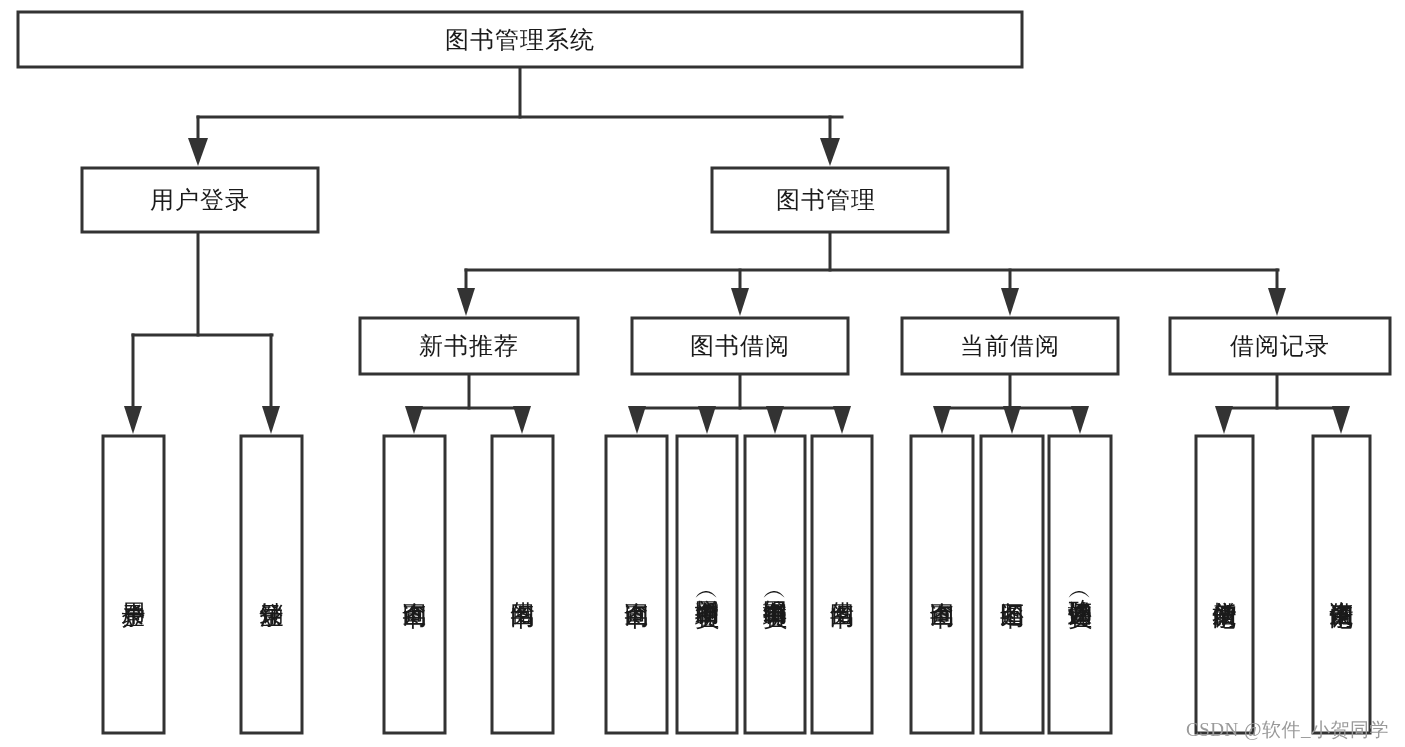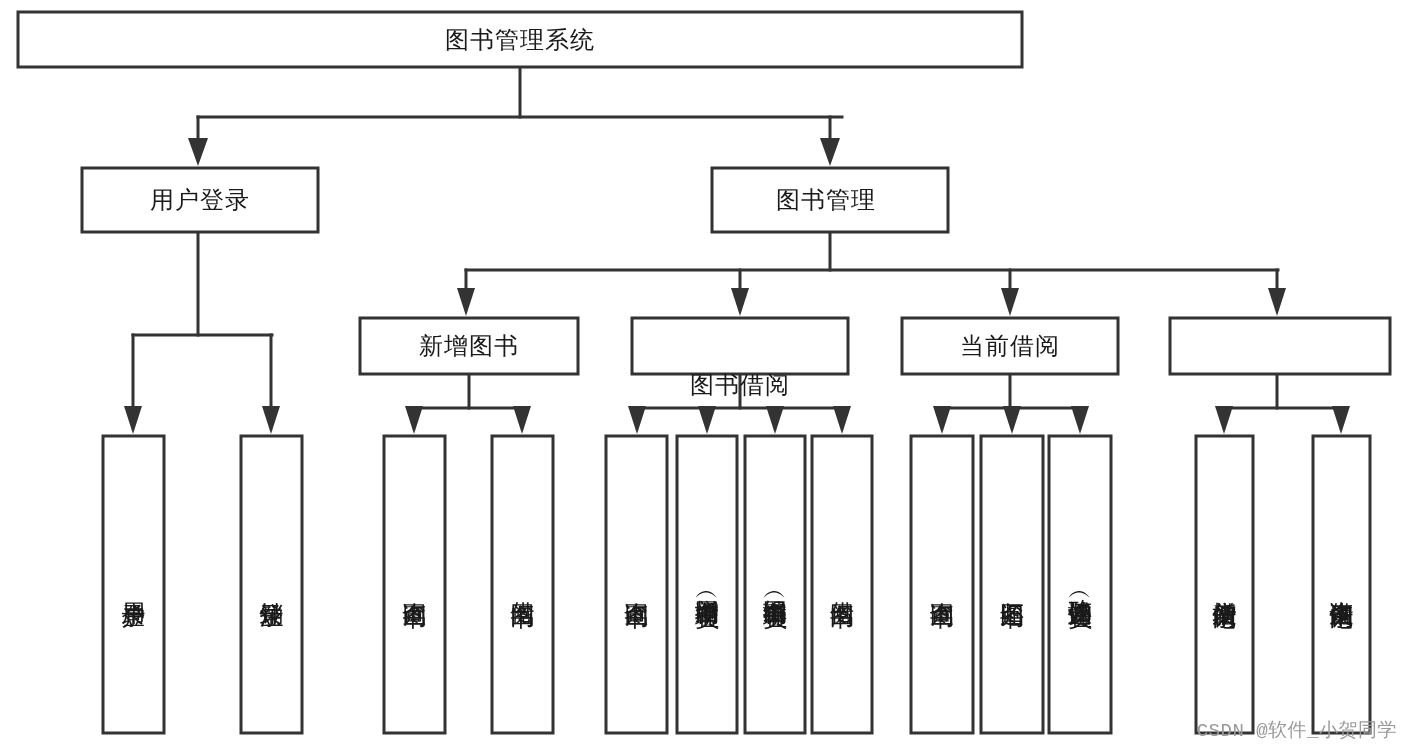--- a/index.html
+++ b/index.html
@@ -37,23 +37,23 @@
     stroke-width: 3;
     fill: none;
     stroke-linecap: square;
   }
   .arrow-head {
     fill: #333333;
     stroke: none;
   }
   .watermark-text {
     position: absolute;
-    right: 8px;
+    right: 16px;
     bottom: 4px;
-    font-family: Liberation Mono, monospace;
+    font-family: Liberation Serif, serif;
     font-size: 19px;
     color: #9a9a9a;
     white-space: nowrap;
     letter-spacing: 0.5px;
   }
   .vlabel-wrap {
     position: absolute;
     display: flex;
     align-items: center;
     justify-content: center;
@@ -190,31 +190,34 @@
 
   <div class="hlabel-wrap" style="left:82px; top:168px; width:236px; height:64px;">
     <span>用户登录</span>
   </div>
 
   <div class="hlabel-wrap" style="left:708px; top:168px; width:236px; height:64px;">
     <span>图书管理</span>
   </div>
 
   <div class="hlabel-wrap" style="left:360px; top:318px; width:218px; height:56px;">
-    <span>新增图书</span>
-  </div>
-
-  <div class="hlabel-wrap" style="left:632px; top:318px; width:216px; height:56px;margin-top:39px;">
+    <span>新书推荐</span>
+  </div>
+
+  <div class="hlabel-wrap" style="left:632px; top:318px; width:216px; height:56px;">
     <span>图书借阅</span>
   </div>
 
   <div class="hlabel-wrap" style="left:902px; top:318px; width:216px; height:56px;">
     <span>当前借阅</span>
   </div>
 
+  <div class="hlabel-wrap" style="left:1170px; top:318px; width:220px; height:56px;">
+    <span>借阅记录</span>
+  </div>
 
   <div class="vlabel-wrap" style="left:103px; top:436px; width:61px; height:297px;">
     <span>用户登录</span>
   </div>
   <div class="vlabel-wrap" style="left:241px; top:436px; width:61px; height:297px;">
     <span>注销登录</span>
   </div>
 
   <div class="vlabel-wrap" style="left:384px; top:436px; width:61px; height:297px;">
     <span>查询图书</span>

